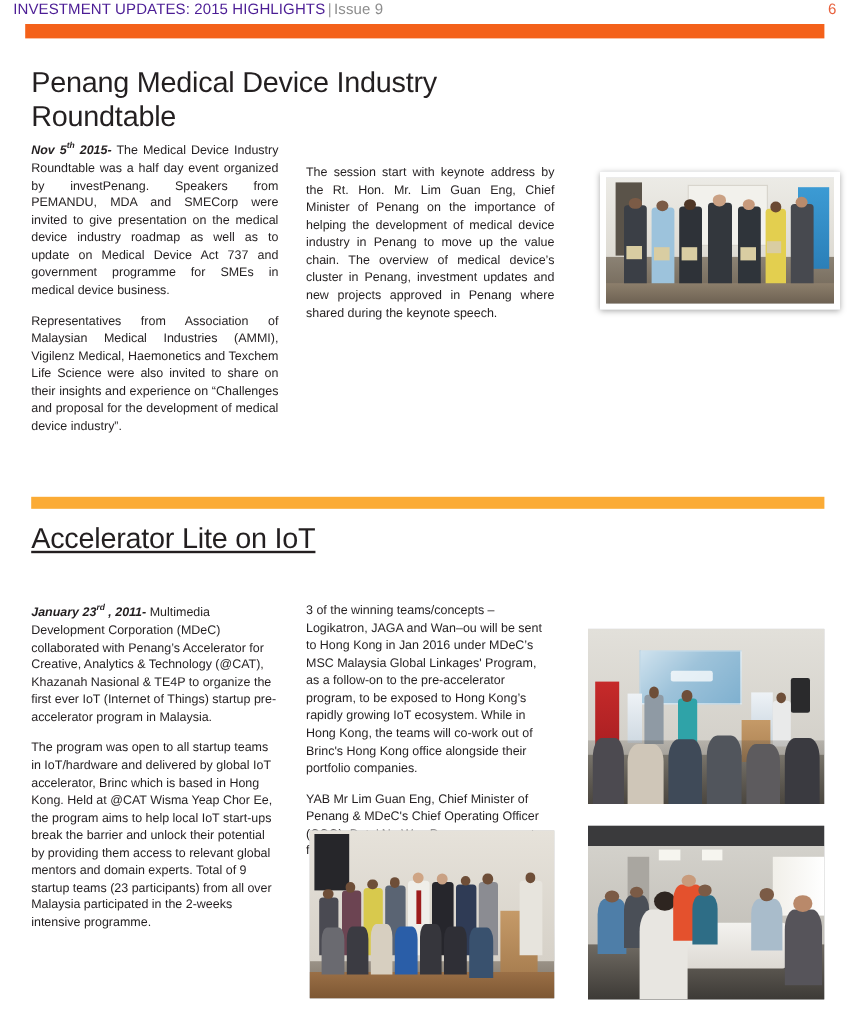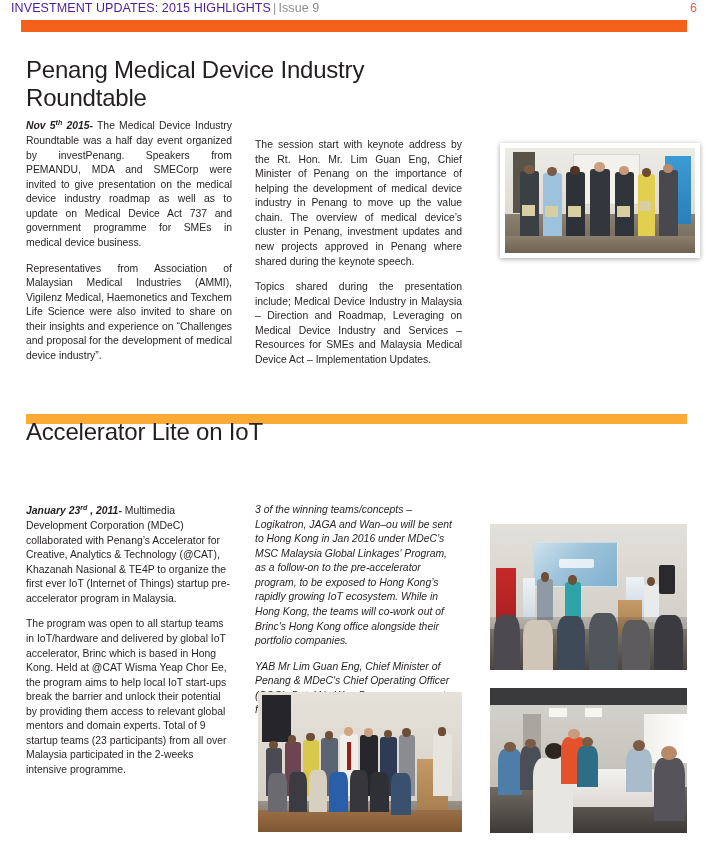--- a/index.html
+++ b/index.html
@@ -62,22 +62,23 @@
     line-height: 1.17;
     letter-spacing: -0.2px;
     color: #231f20;
     margin: 0;
   }
   #heading-roundtable {
     left: 26px; top: 56px;
     width: 420px;
   }
   #heading-iot {
-    left: 26px; top: 418px;
+    left: 26px; top: 436px;
     width: 420px;
+    text-decoration: underline;
   }
 
   .divider-bar {
     position: absolute;
     left: 26px; top: 414px;
     width: 661px;
     height: 10px;
     background: #fbab35;
   }
 
@@ -97,21 +98,21 @@
     font-weight: bold;
   }
   .lead sup {
     font-size: 0.68em;
     vertical-align: super;
   }
 
   #rt-col-1 { left: 26px;  top: 118px; width: 206px; }
   #rt-col-2 { left: 255px; top: 118px; width: 207px; margin-top: 20px; }
   #iot-col-1 { left: 26px;  top: 503px; width: 205px; }
-  #iot-col-2 { left: 255px; top: 503px; width: 205px; font-style: italic; }
+  #iot-col-2 { left: 255px; top: 503px; width: 205px; }
 
   
   .photo {
     position: absolute;
     background: #cfd3d6;
     overflow: hidden;
   }
   .photo.framed {
     border: 5px solid #ffffff;
     box-shadow: 0 1px 5px rgba(0,0,0,0.35);
@@ -191,21 +192,20 @@
 
 <h1 class="section-heading" id="heading-roundtable">Penang Medical Device Industry Roundtable</h1>
 
 <div class="col just" id="rt-col-1">
   <p><span class="lead"><span>Nov 5</span><sup>th</sup><span> 2015-</span></span><span> The Medical Device Industry Roundtable was a half day event organized by investPenang. Speakers from PEMANDU, MDA and SMECorp were invited to give presentation on the medical device industry roadmap as well as to update on Medical Device Act 737 and government programme for SMEs in medical device business.</span></p>
   <p>Representatives from Association of Malaysian Medical Industries (AMMI), Vigilenz Medical, Haemonetics and Texchem Life Science were also invited to share on their insights and experience on “Challenges and proposal for the development of medical device industry”.</p>
 </div>
 
 <div class="col just" id="rt-col-2">
   <p>The session start with keynote address by the Rt. Hon. Mr. Lim Guan Eng, Chief Minister of Penang on the importance of helping the development of medical device industry in Penang to move up the value chain. The overview of medical device’s cluster in Penang, investment updates and new projects approved in Penang where shared during the keynote speech.</p>
-  <p>Topics shared during the presentation include; Medical Device Industry in Malaysia – Direction and Roadmap, Leveraging on Medical Device Industry and Services – Resources for SMEs and Malaysia Medical Device Act – Implementation Updates.</p>
 </div>
 
 <div class="photo framed" id="photo-roundtable">
   <div class="scene scene-stage">
 
     <div class="fig" style="left:0;top:0;width:100%;height:63%;background:linear-gradient(to bottom,#ecebe6,#dedbd3);"></div>
     <div class="fig" style="left:4%;top:4%;width:12%;height:58%;background:#5a5349;"></div>
     <div class="fig" style="left:36%;top:6%;width:34%;height:46%;background:#f2f1ec;border:1px solid #d8d5cd;"></div>
     <div class="banner-blue" style="left:84%;top:8%;width:14%;height:64%;"></div>
     <div class="floor-wood" style="left:0;bottom:0;width:100%;height:16%;background:linear-gradient(to bottom,#8d7f6c,#6d6152);"></div>

